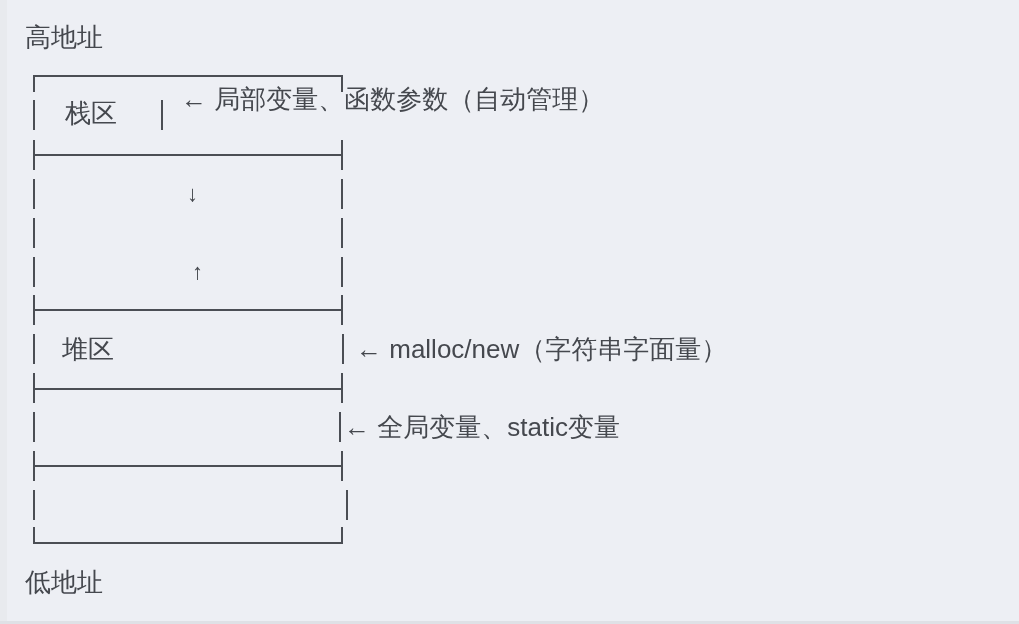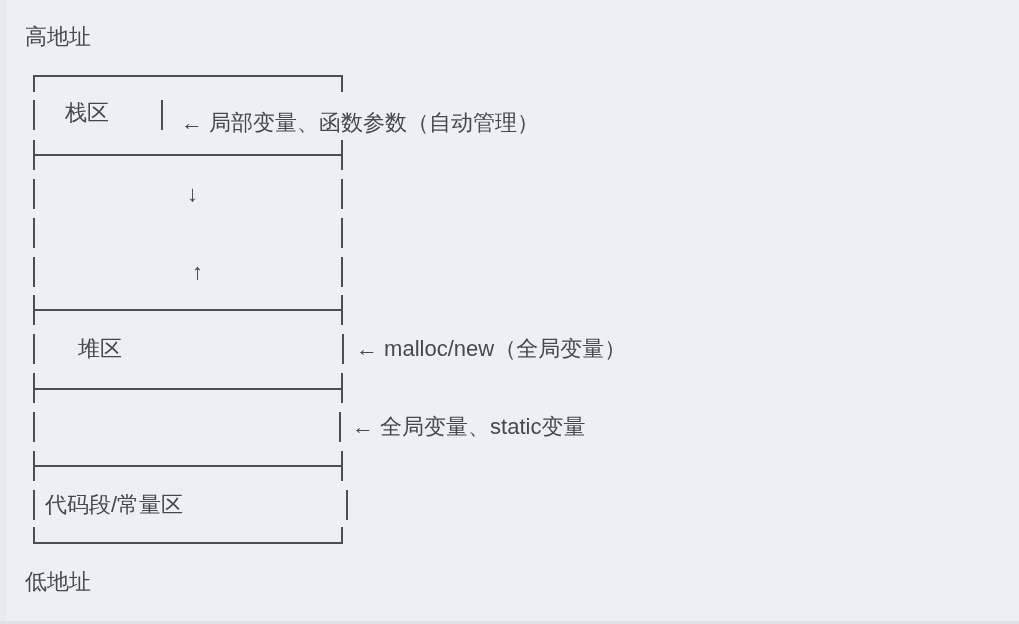--- a/index.html
+++ b/index.html
@@ -25,21 +25,21 @@
   .bottom-edge {
     position: absolute;
     left: 0; right: 0; bottom: 0;
     height: 3px;
     background: var(--bottom_edge, #dfe1e6);
   }
   .txt {
     position: absolute;
     height: 30px;
     line-height: 30px;
-    font-size: 22px;
+    font-size: 26px;
     white-space: pre;
     color: var(--text, #45484e);
   }
   .arrow-glyph {
     font-size: 22px;
   }
   
   .v {
     position: absolute;
     width: 2px;
@@ -99,28 +99,27 @@
   <div class="v" style="left:341px; top:451px; height:30px;"></div>
 
   <div class="v" style="left:33px;  top:490px; height:30px;"></div>
   <div class="v" style="left:346px; top:490px; height:30px;"></div>
 
   <div class="h" style="top:542px;"></div>
   <div class="v" style="left:33px;  top:527px; height:16px;"></div>
   <div class="v" style="left:341px; top:527px; height:16px;"></div>
 
   <div class="txt" style="left:65px;  top:100px;font-family:Liberation Mono, monospace;">栈区</div>
-  <div class="txt" style="left:181px; top:108px;">← 局部变量、函数参数（自动管理）</div>
+  <div class="txt" style="left:181px; top:84px;">← 局部变量、函数参数（自动管理）</div>
 
   <div class="txt arrow-glyph" style="left:187px; top:179px;">↓</div>
   <div class="txt arrow-glyph" style="left:192px; top:257px;">↑</div>
 
-  <div class="txt" style="left:62px;  top:334px;margin-left:16px;">堆区</div>
-  <div class="txt" style="left:356px; top:334px;">← malloc/new（全局变量）</div>
+  <div class="txt" style="left:62px;  top:334px;">堆区</div>
+  <div class="txt" style="left:356px; top:334px;">← malloc/new（字符串字面量）</div>
 
-  <div class="txt" style="left:352px; top:412px;text-align:center;">← 全局变量、static变量</div>
+  <div class="txt" style="left:344px; top:412px;text-align:center;">← 全局变量、static变量</div>
 
-  <div class="txt" style="left:45px;  top:490px;">代码段/常量区</div>
 
   <div class="txt" style="left:25px; top:567px;">低地址</div>
 
   <div class="bottom-edge"></div>
 </div>
 
 </body></html>

